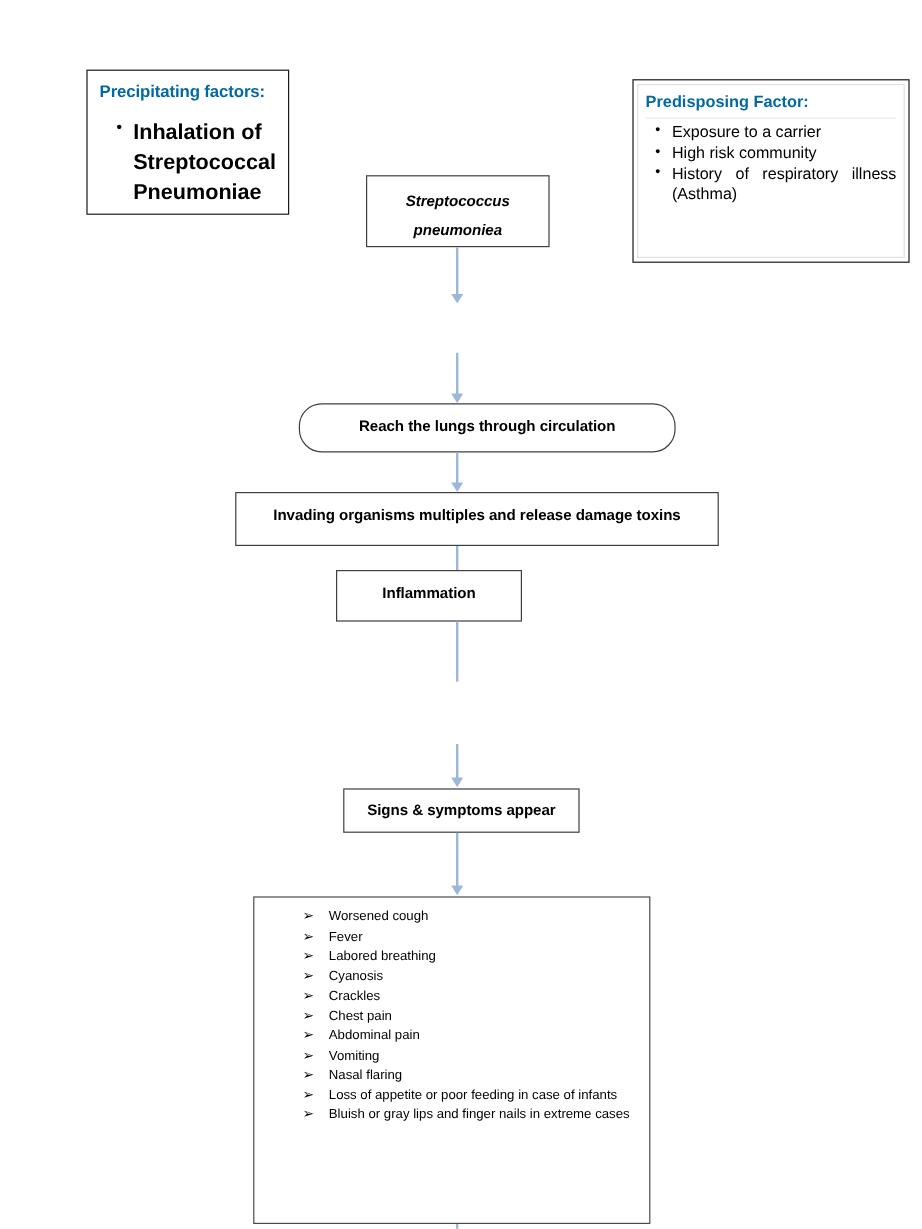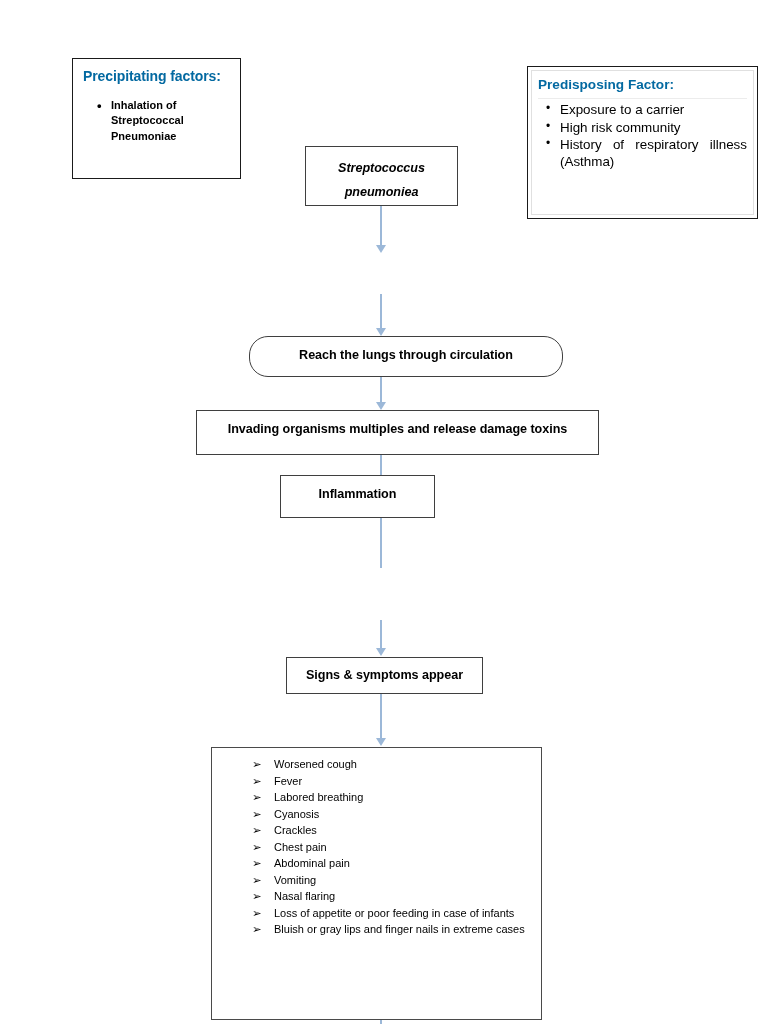--- a/index.html
+++ b/index.html
@@ -73,21 +73,21 @@
     width: 169px;
     height: 121px;
     padding: 8px 10px 0 10px;
   }
   #precipitating-box .note-title {
     font-size: 14px;
     letter-spacing: -0.1px;
   }
   #precipitating-box .note-list {
     margin-top: 12px;
-    font-size: 11px;
+    font-size: 18px;
     font-weight: 600;
   }
   #precipitating-box .note-list li {
     padding-left: 28px;
     line-height: 1.40;
   }
   #precipitating-box .note-list li::before {
     left: 14px;
     font-size: 13px;
   }

